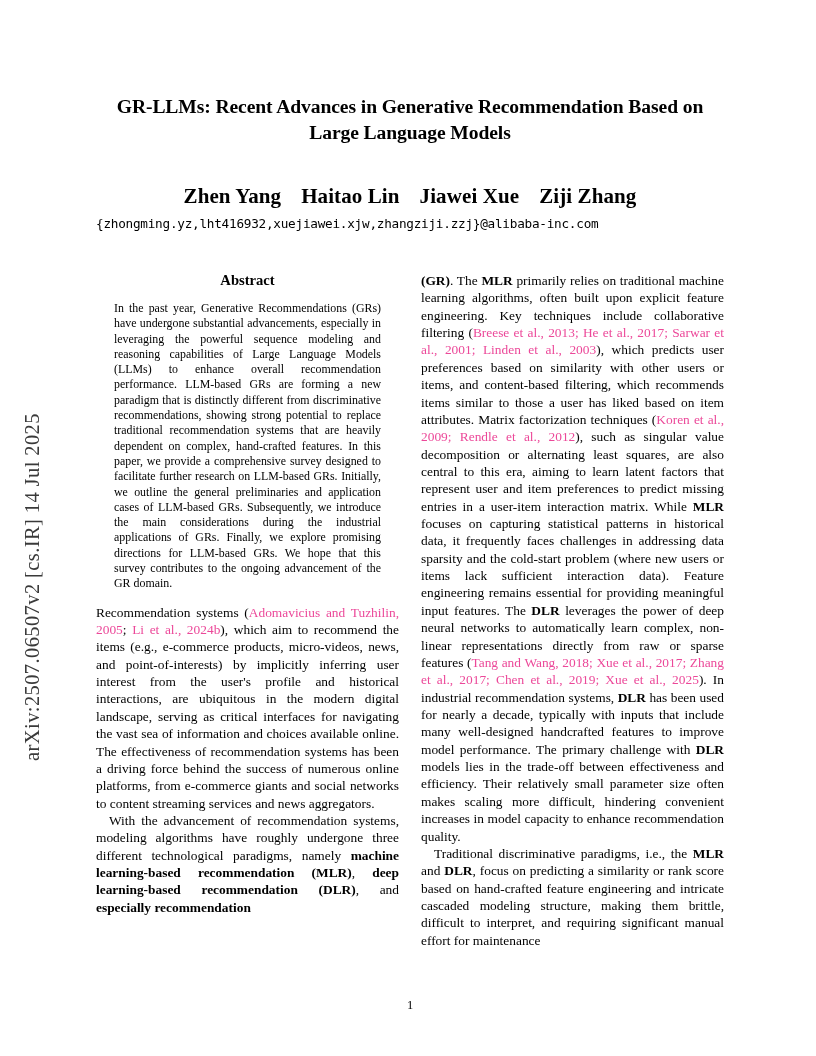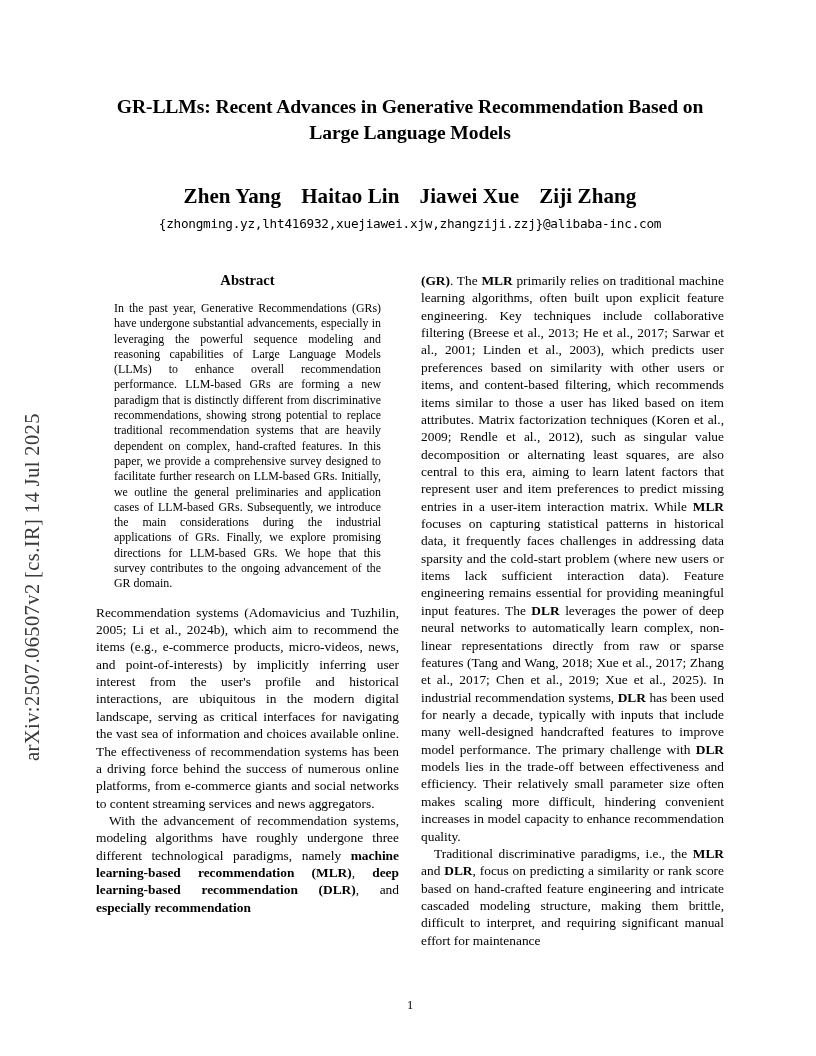--- a/index.html
+++ b/index.html
@@ -66,21 +66,21 @@
     letter-spacing: 0.1px;
   }
   .authors .au { display: inline-block; margin: 0 10px; }
   .affiliation {
     margin-top: 5px;
     text-align: center;
     font-size: 14.6px;
   }
   .emails {
     margin-top: 7px;
-    text-align: center;
+    text-align: left;
     font-family: "DejaVu Sans Mono", "Liberation Mono", monospace;
     font-size: 12.7px;
     letter-spacing: -0.25px;
   }
 
   
   .columns {
     position: absolute;
     top: 272px;
     left: 0;
@@ -116,21 +116,21 @@
   p.body {
     margin: 0;
     font-size: 13.4px;
     line-height: 1.295;
     text-align: justify;
     text-justify: inter-word;
     hyphens: manual;
   }
   p.body + p.body { text-indent: 13px; }
 
-  .cite { color: #000000; }
+  .cite { color: #ec4899; }
   .bold { font-weight: bold; }
 
   .col-right p.body.first { margin-top: 0; }
 
   .page-number {
     position: absolute;
     left: 0;
     top: 998px;
     width: 628px;
     text-align: center;

